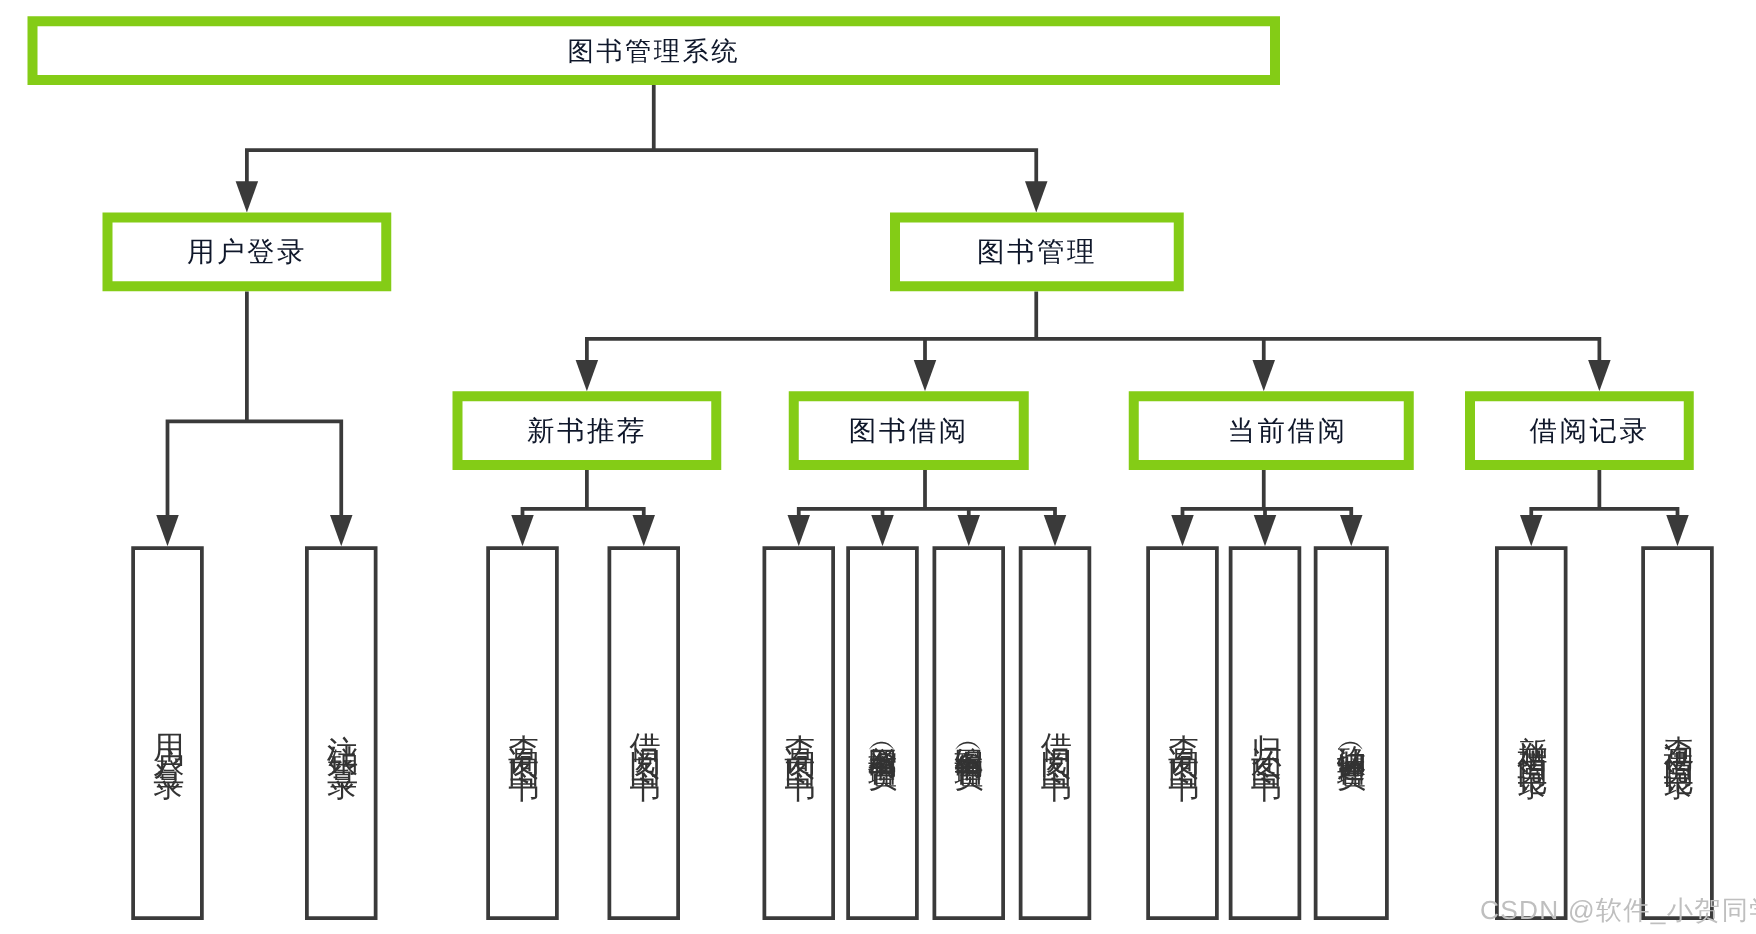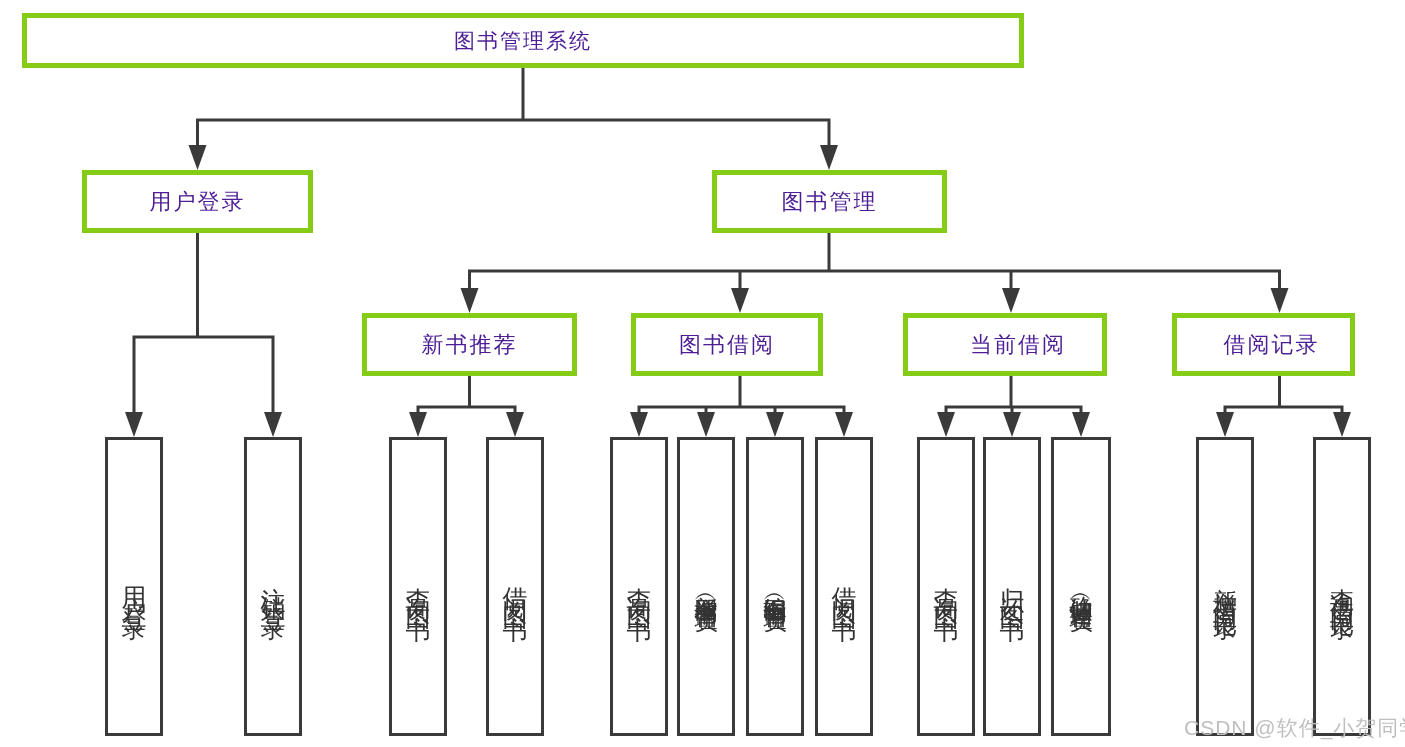--- a/index.html
+++ b/index.html
@@ -12,25 +12,25 @@
     height: 747px;
     background: #ffffff;
     overflow: hidden;
   }
 
   .connectors { position: absolute; left: 0; top: 0; }
 
   .hbox {
     position: absolute;
     background: #ffffff;
-    border: 5px solid #84cc16;
+    border: 8px solid #84cc16;
     display: flex;
     align-items: center;
     justify-content: center;
-    color: #4c1d95;
+    color: #0f172a;
     font-size: 21px;
     letter-spacing: 2px;
     white-space: nowrap;
     z-index: 2;
   }
   .hbox.root { font-size: 21px; }
   .hbox.lvl { font-size: 22px; }
 
   .vbox {
     position: absolute;
@@ -123,21 +123,21 @@
     </g>
   </svg>
 
   <div class="hbox root" style="left:22px; top:13px; width:1002px; height:55px;">图书管理系统</div>
 
   <div class="hbox lvl" style="left:82px; top:170px; width:231px; height:63px;">用户登录</div>
   <div class="hbox lvl" style="left:712px; top:170px; width:235px; height:63px;">图书管理</div>
 
   <div class="hbox lvl" style="left:362px; top:313px; width:215px; height:63px;">新书推荐</div>
   <div class="hbox lvl" style="left:631px; top:313px; width:192px; height:63px;">图书借阅</div>
-  <div class="hbox lvl" style="left:903px; top:313px; width:204px; height:63px;padding-left:26px;">当前借阅</div>
+  <div class="hbox lvl" style="left:903px; top:313px; width:228px; height:63px;padding-left:26px;">当前借阅</div>
   <div class="hbox lvl" style="left:1172px; top:313px; width:183px; height:63px;padding-left:16px;">借阅记录</div>
 
   <div class="vbox ls4" style="left:105px;">
     <span>用户登录</span>
   </div>
   <div class="vbox ls4" style="left:244px;">
     <span>注销登录</span>
   </div>
 
   <div class="vbox ls4" style="left:389px;">

